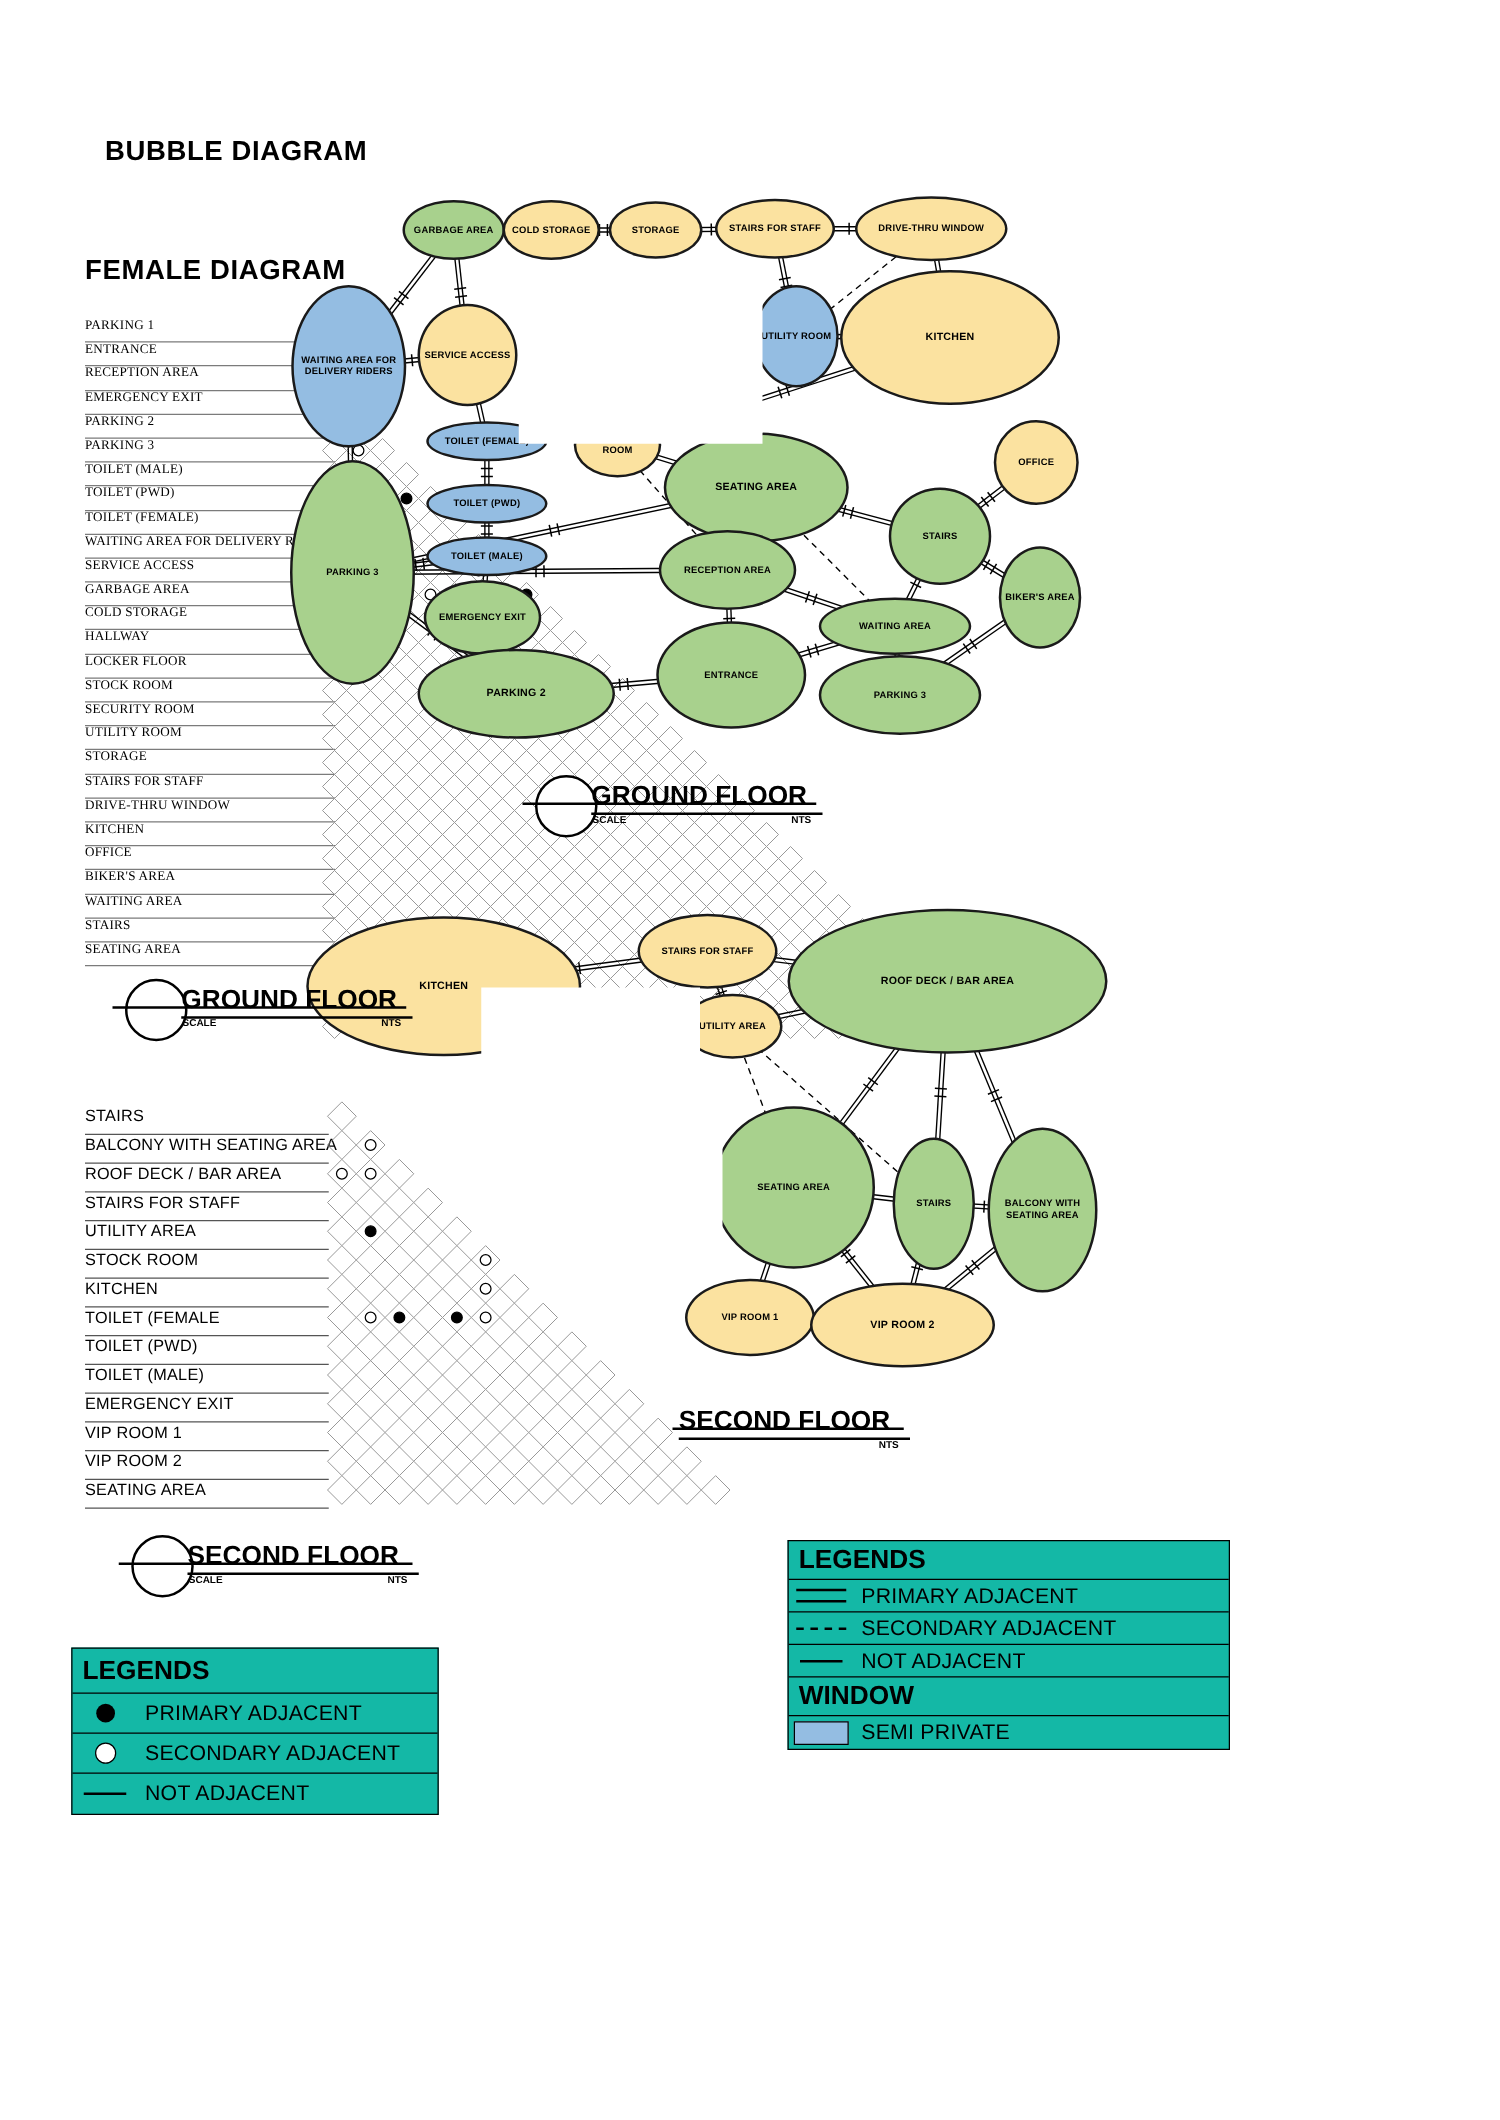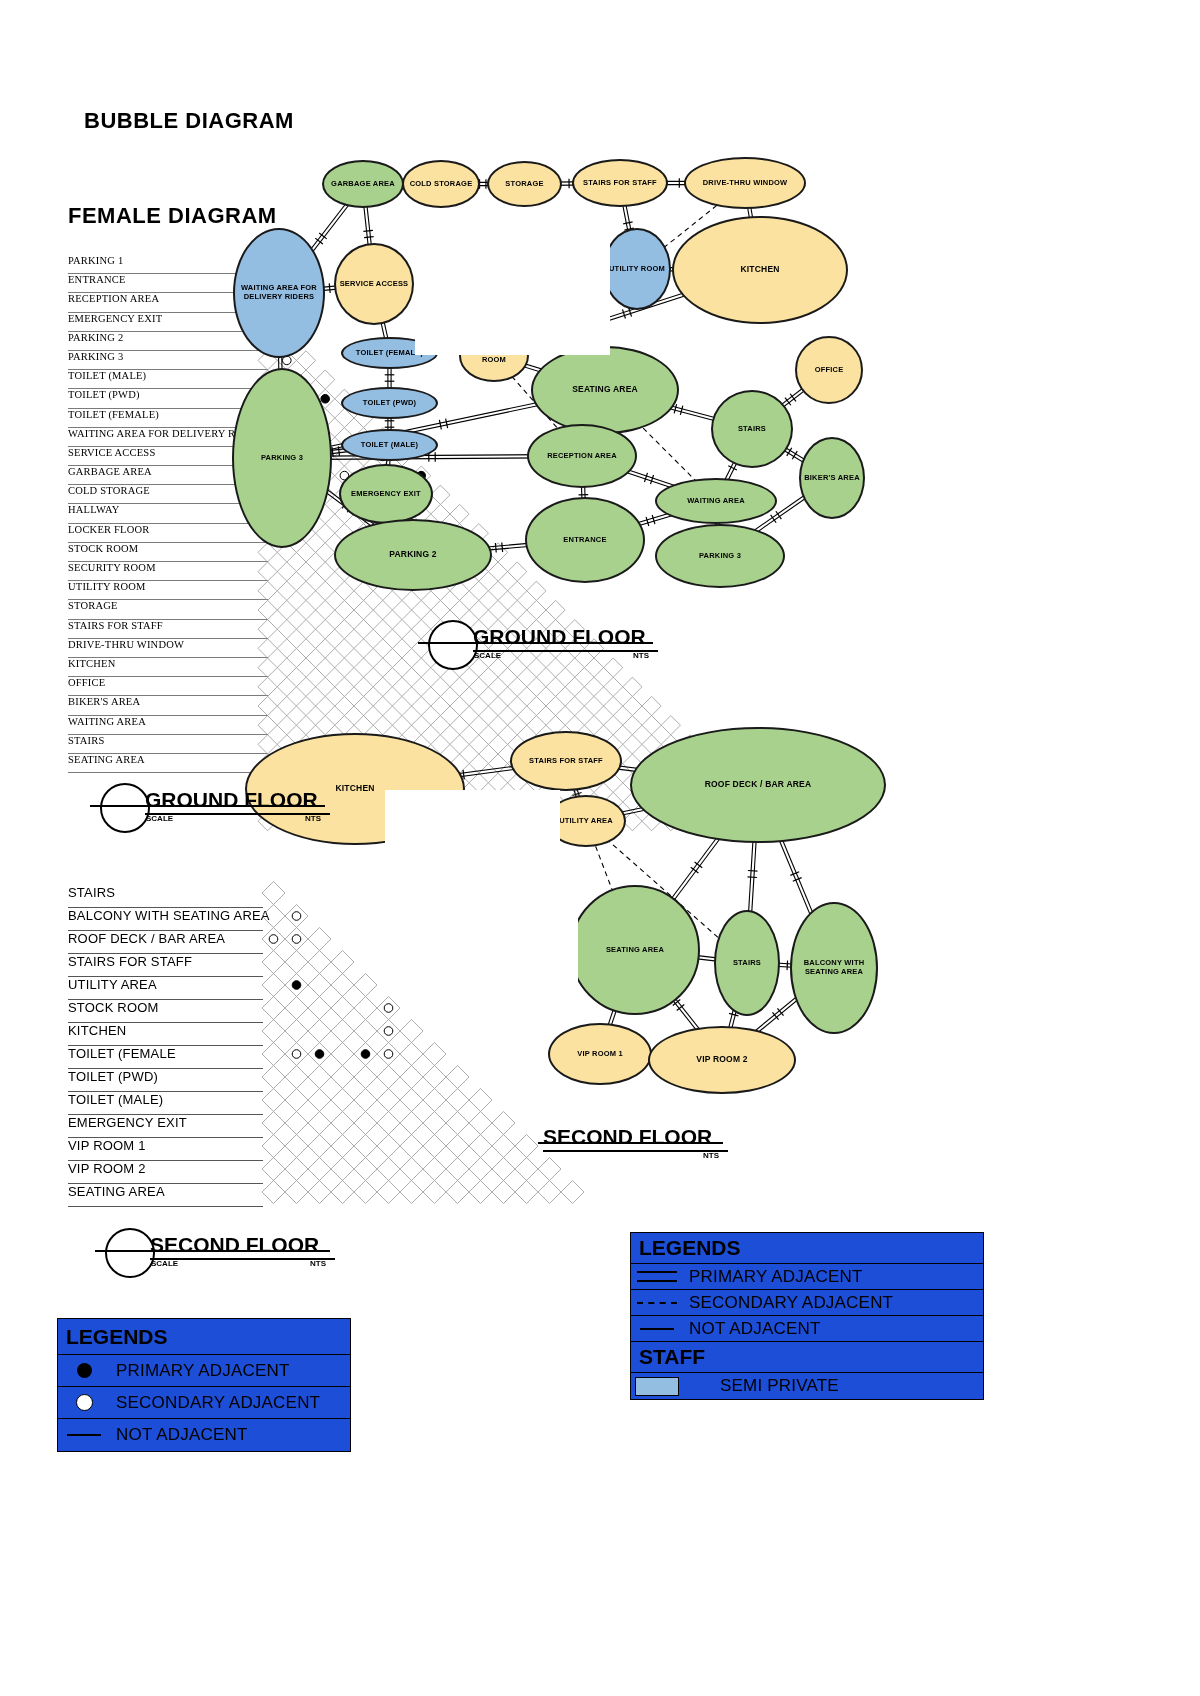--- a/index.html
+++ b/index.html
@@ -32,21 +32,21 @@
   .floor-cap{position:absolute;}
   .floor-cap .circ{position:absolute;left:0;top:0;width:46px;height:46px;
       border:2px solid #000;border-radius:50%;background:#fff;}
   .floor-cap .hline{position:absolute;left:-10px;top:22px;height:2px;background:#000;}
   .floor-cap .name{position:absolute;font-weight:bold;white-space:nowrap;}
   .floor-cap .scale{position:absolute;font-size:8px;font-weight:bold;}
   .floor-cap .nts{position:absolute;font-size:8px;font-weight:bold;}
   .floor-cap .uline{position:absolute;height:2px;background:#000;}
 
   
-  .legend-box{position:absolute;border:1.5px solid #000;background:#1d4ed8;}
+  .legend-box{position:absolute;border:1.5px solid #000;background:#14b8a6;}
   .legend-box .lrow{display:flex;align-items:center;border-bottom:1.5px solid #000;
       box-sizing:border-box;}
   .legend-box .lrow:last-child{border-bottom:none;}
   .legend-box .ltitle{font-size:21px;font-weight:bold;padding:2px 8px;}
   .legend-box .ltext{font-size:17px;padding-left:6px;letter-spacing:.2px;}
   .sym{width:52px;min-width:52px;display:flex;align-items:center;justify-content:center;}
   .dot-filled{width:15px;height:15px;border-radius:50%;background:#000;}
   .dot-open{width:15px;height:15px;border-radius:50%;background:#fff;border:1.6px solid #000;}
   .dash-line{width:34px;height:2px;background:#000;}
   .dbl-line{width:40px;height:7px;border-top:2px solid #000;border-bottom:2px solid #000;}
@@ -1082,23 +1082,23 @@
         </div>
       <div class="ltext">SECONDARY ADJACENT</div>
     </div>
     <div class="lrow" style="height:26px;">
       <div class="sym">
           <span class="dash-line"></span>
         </div>
       <div class="ltext">NOT ADJACENT</div>
     </div>
     <div class="lrow" style="height:31px;">
-      <div class="ltitle">STAFF</div>
-    </div>
-    <div class="lrow" style="height:26px;gap:31px;">
+      <div class="ltitle">WINDOW</div>
+    </div>
+    <div class="lrow" style="height:26px;">
       <div class="sym">
         <span class="swatch" id="sw-semi" style="background: rgb(148, 189, 226);"></span>
         </div>
       <div class="ltext">SEMI PRIVATE</div>
     </div>
   </div>
 
 </div>
 
 </body></html>

